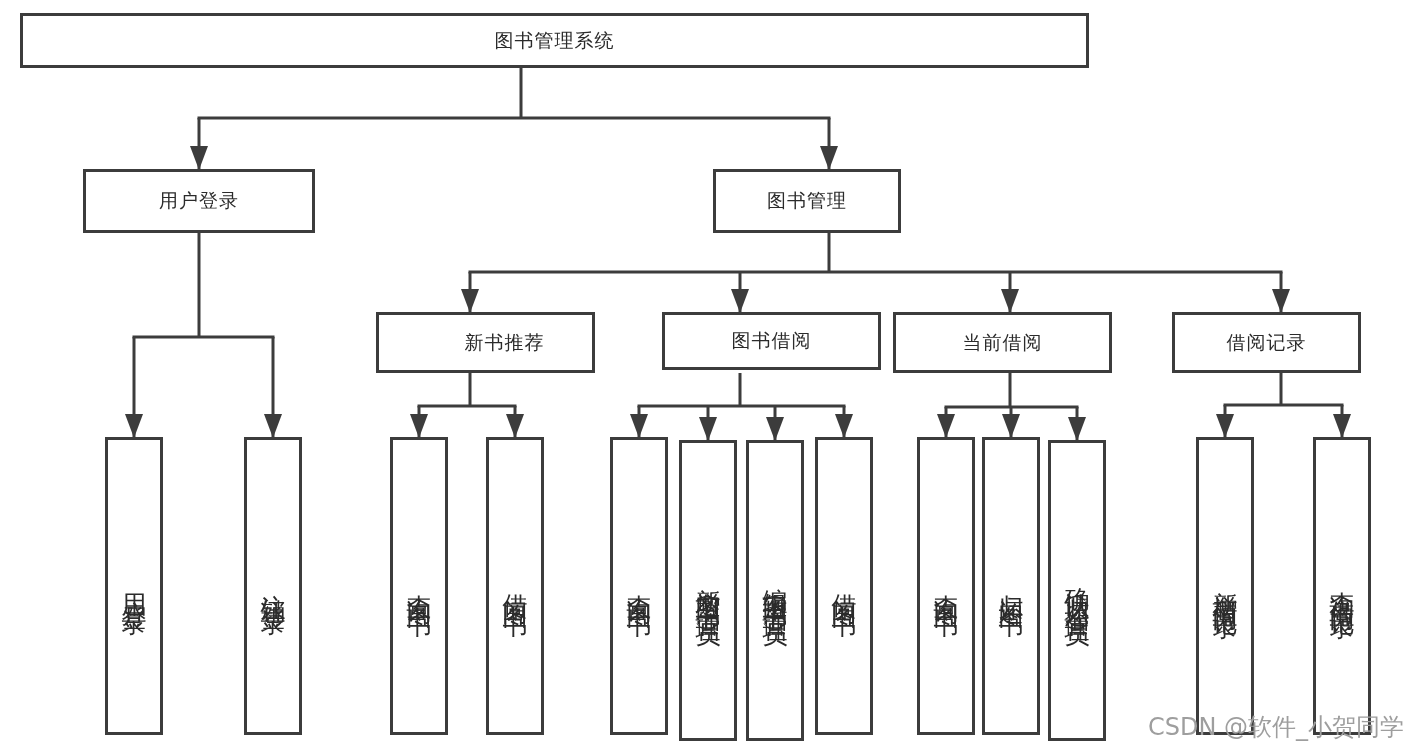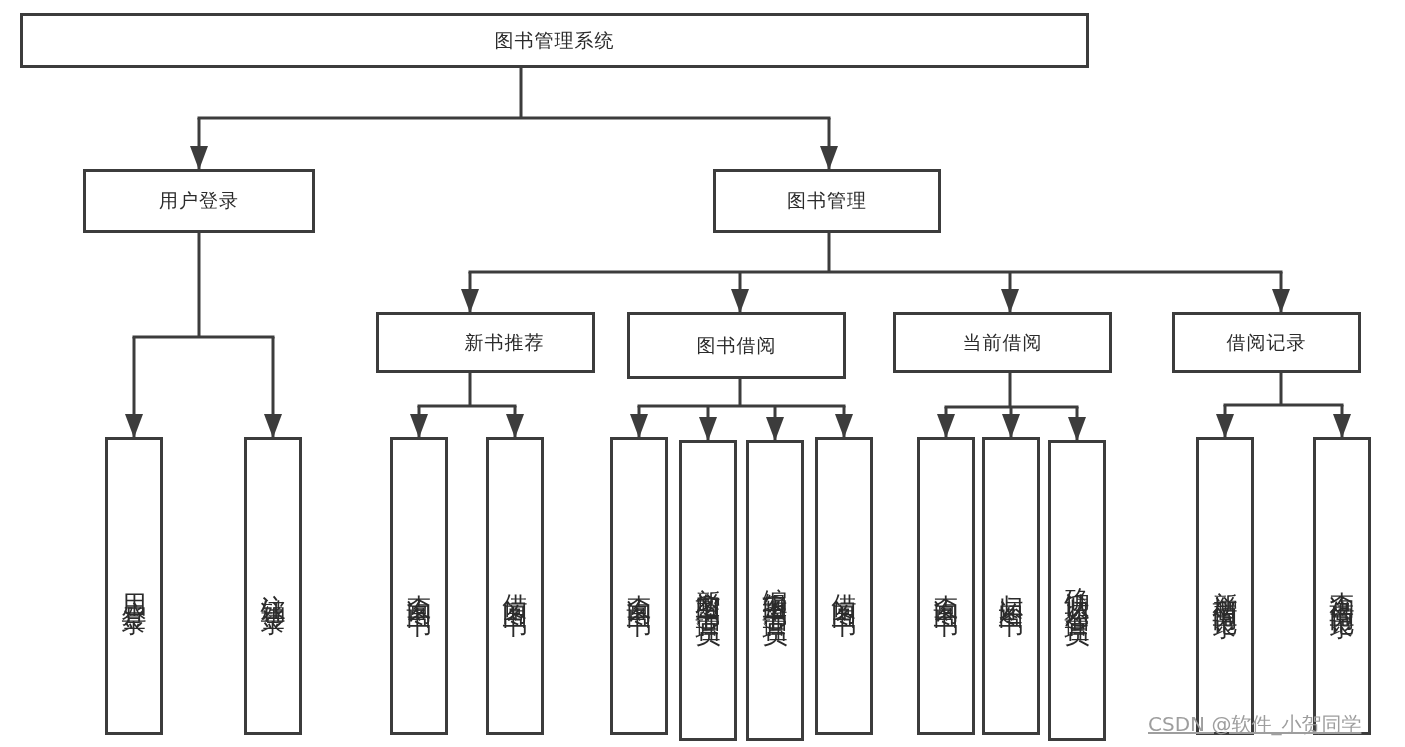--- a/index.html
+++ b/index.html
@@ -32,25 +32,25 @@
     writing-mode:vertical-rl;
     font-size:25px;
     letter-spacing:6px;
     line-height:1;
   }
   .vbox.tight{letter-spacing:5px;}
   .watermark{
     position:absolute;
     left:1148px;top:711px;
     width:252px;
-    font-size:20px;
+    text-align:right;
+    font-size:24px;
     color:var(--watermark);
     z-index:5;
     white-space:nowrap;
-    text-decoration:underline;
   }
 </style>
 </head>
 <body>
 
 <div class="stage">
 
   <svg class="connectors" width="1405" height="747" viewBox="0 0 1405 747" aria-hidden="true">
     <defs>
       <marker id="arw" markerUnits="userSpaceOnUse" markerWidth="26" markerHeight="20" refX="24" refY="10" orient="auto">
@@ -84,24 +84,24 @@
     <path marker-end="url(#arw)" d="M946,407 L946,438"></path>
     <path marker-end="url(#arw)" d="M1011,407 L1011,438"></path>
     <path marker-end="url(#arw)" d="M1077,407 L1077,441"></path>
     <path marker-end="url(#arw)" d="M1225,405 L1225,438"></path>
     <path marker-end="url(#arw)" d="M1342,405 L1342,438"></path>
   </svg>
 
   <div class="node hbox" style="left:20px;top:13px;width:1069px;height:55px;">图书管理系统</div>
 
   <div class="node hbox" style="left:83px;top:169px;width:232px;height:64px;">用户登录</div>
-  <div class="node hbox" style="left:713px;top:169px;width:228px;height:64px;">图书管理</div>
+  <div class="node hbox" style="left:713px;top:169px;width:188px;height:64px;">图书管理</div>
 
   <div class="node hbox" style="left:376px;top:312px;width:219px;height:61px;padding-left:38px;">新书推荐</div>
-  <div class="node hbox" style="left:627px;top:312px;width:219px;height:67px;">图书借阅</div>
+  <div class="node hbox" style="left:662px;top:312px;width:219px;height:58px;">图书借阅</div>
   <div class="node hbox" style="left:893px;top:312px;width:219px;height:61px;">当前借阅</div>
   <div class="node hbox" style="left:1172px;top:312px;width:189px;height:61px;">借阅记录</div>
 
   <div class="node vbox" style="left:105px;top:437px;width:58px;height:298px;">用户登录</div>
   <div class="node vbox" style="left:244px;top:437px;width:58px;height:298px;">注销登录</div>
 
   <div class="node vbox" style="left:390px;top:437px;width:58px;height:298px;">查询图书</div>
   <div class="node vbox" style="left:486px;top:437px;width:58px;height:298px;">借阅图书</div>
 
   <div class="node vbox" style="left:610px;top:437px;width:58px;height:298px;">查询图书</div>

